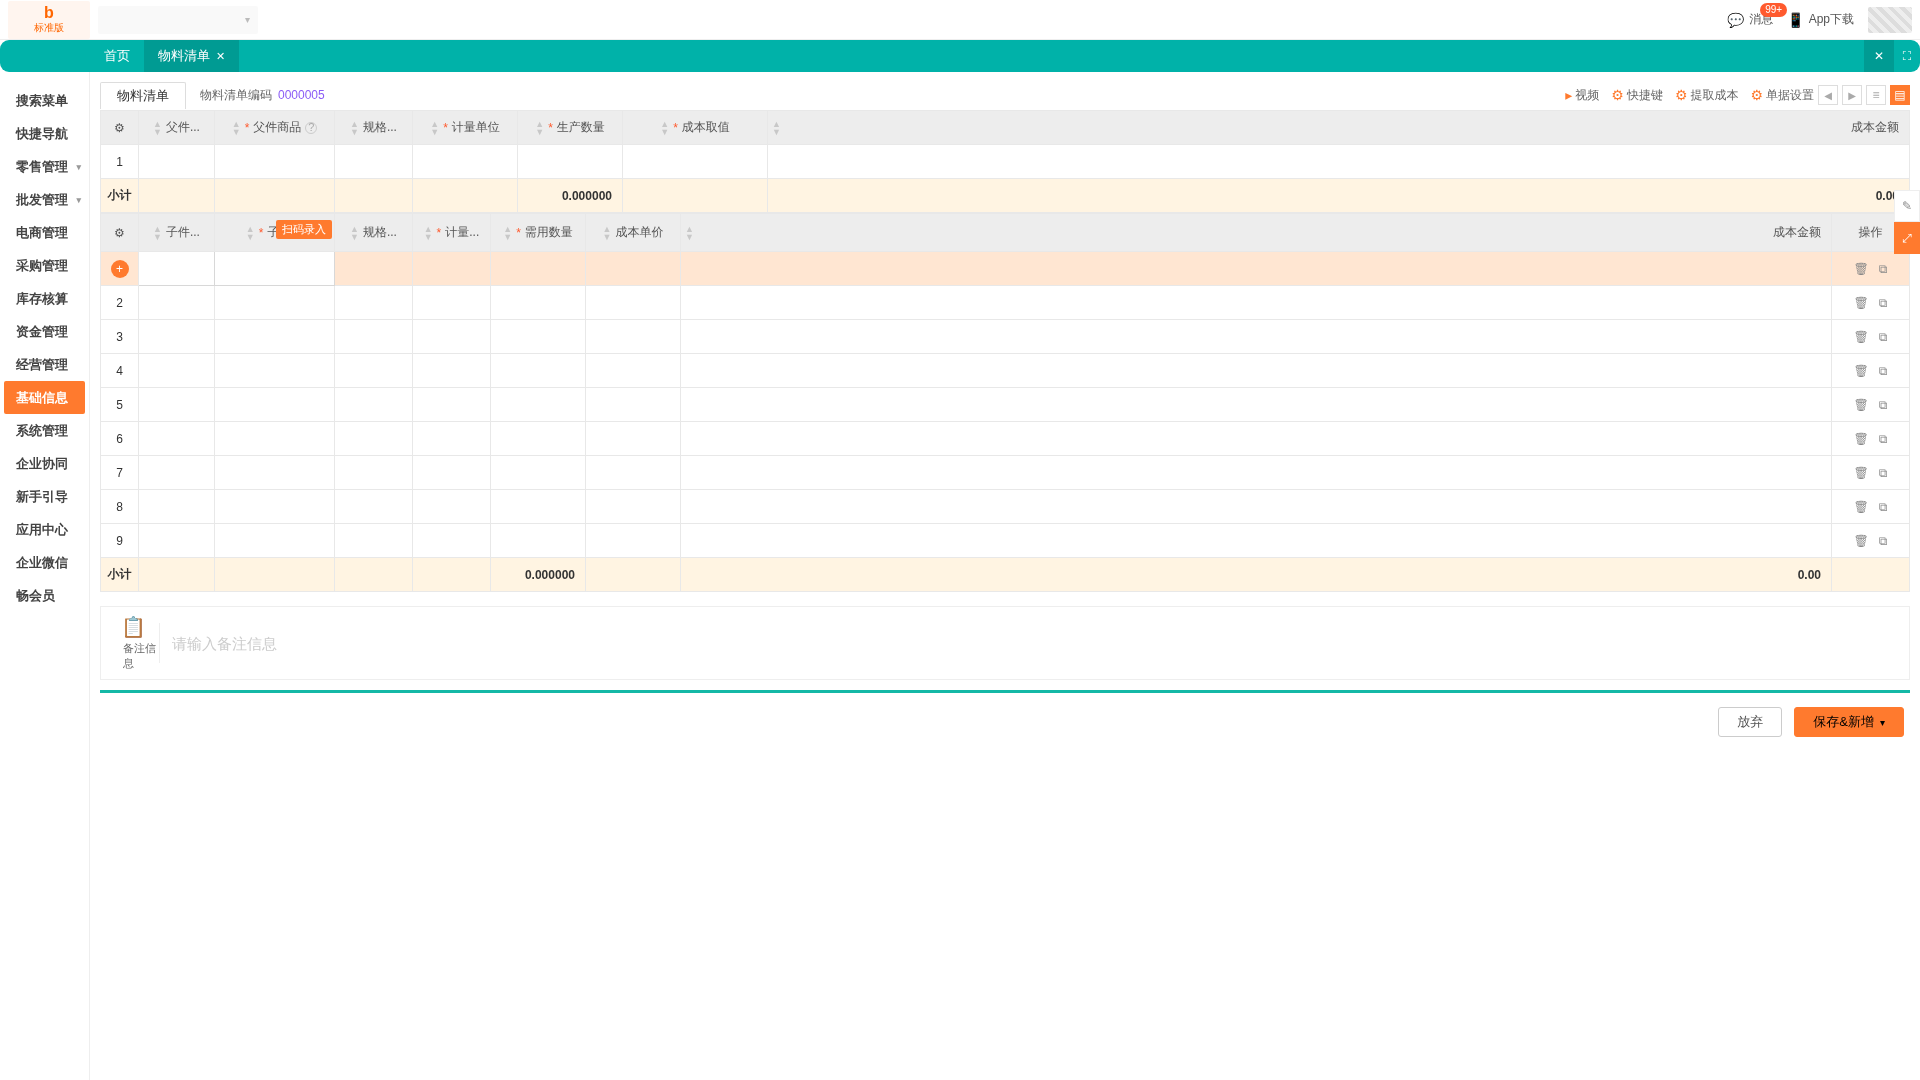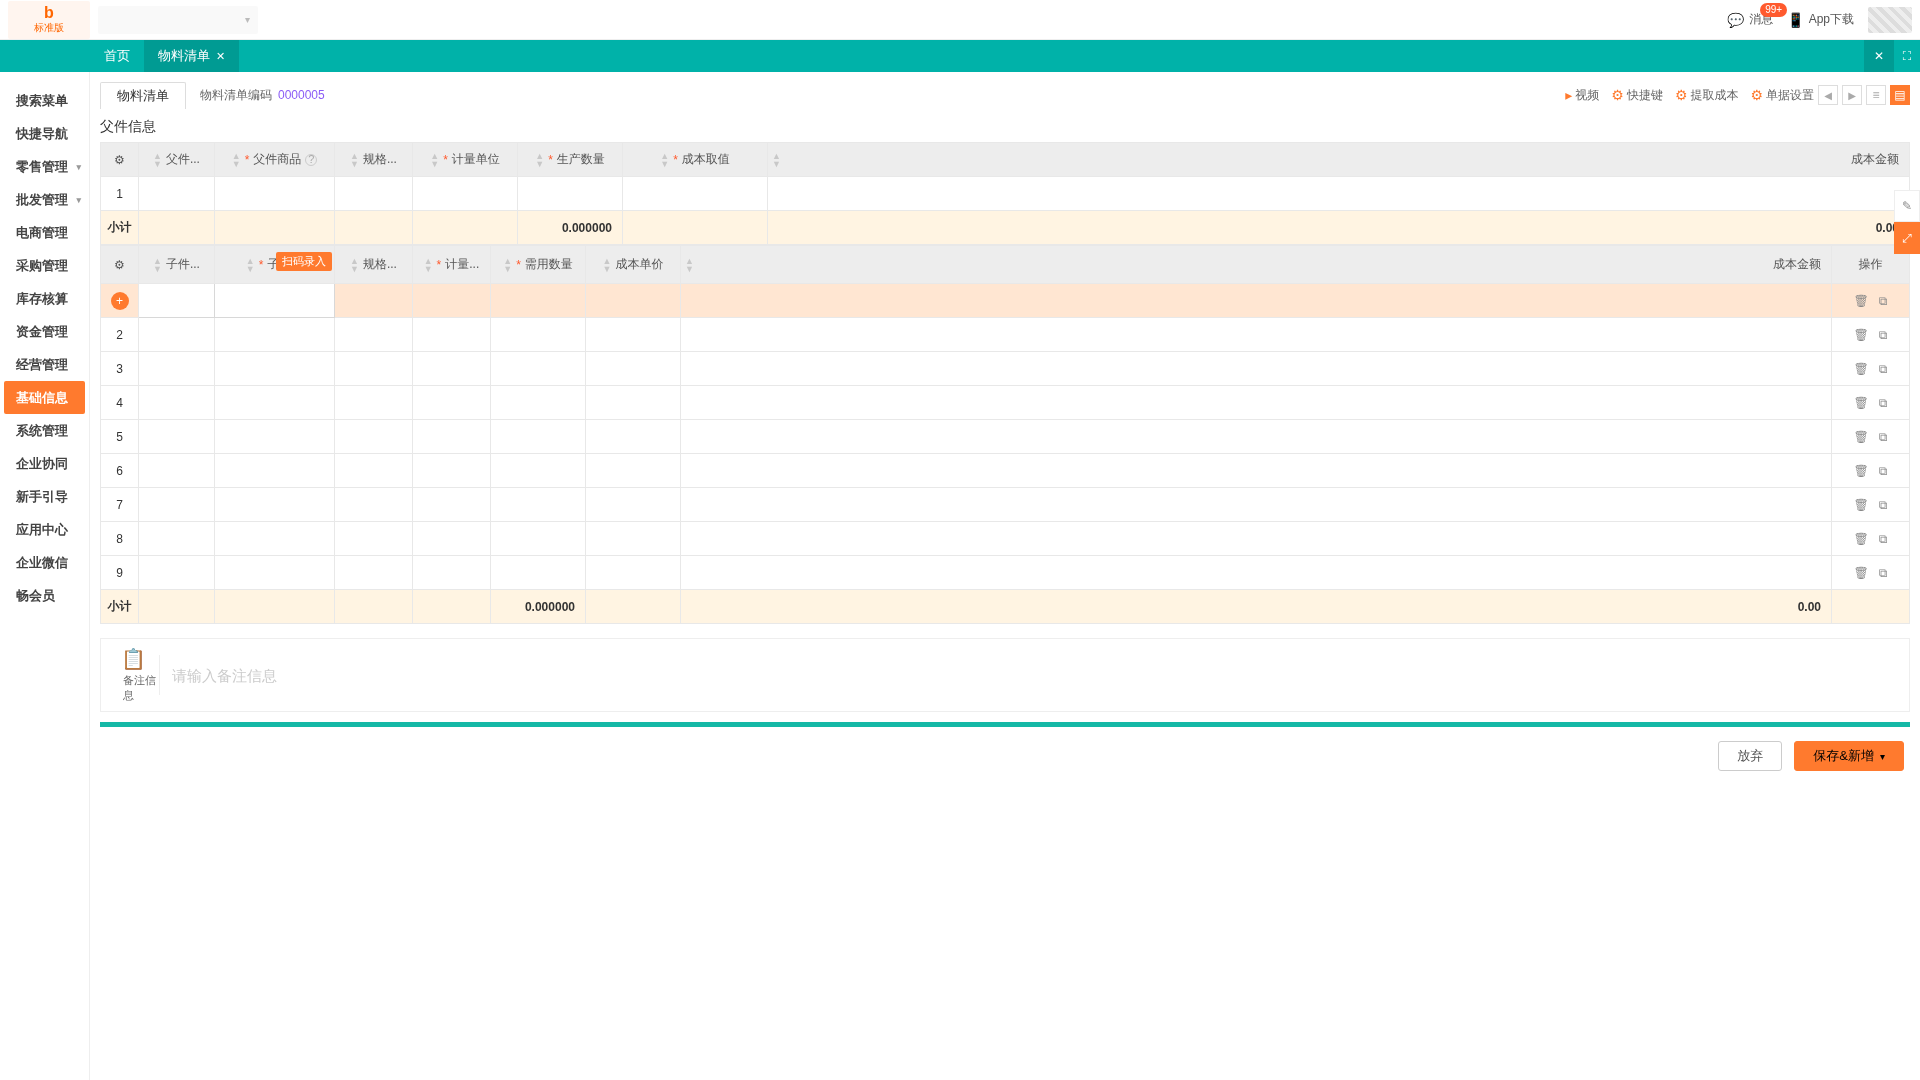--- a/index.html
+++ b/index.html
@@ -12,21 +12,21 @@
 .company-block { width: 160px; height: 28px; background: #f9f9f9; margin-left: 8px; border-radius: 2px; display:flex; align-items:center; justify-content:flex-end; padding-right:8px; color:#ccc; }
 .chev { font-size: 10px; color: #bbb; }
 .top-spacer { flex: 1; }
 .top-actions { display: flex; align-items: center; gap: 14px; color: #555; }
 .top-item { display: flex; align-items: center; gap: 4px; cursor: pointer; position: relative; }
 .badge { position: absolute; top: -8px; right: -14px; background: #ff5a2e; color: #fff; border-radius: 8px; padding: 0 5px; font-size: 10px; line-height: 14px; }
 .avatar { width: 44px; height: 26px; background: repeating-linear-gradient(45deg,#ddd,#ddd 4px,#eee 4px,#eee 8px); border-radius: 2px; }
 .t-icon { font-size: 14px; }
 
 
-.tab-bar { height: 32px; background: #00b2a9; display: flex; align-items: stretch; padding-left: 90px; position: relative; }
+.tab-bar { height: 32px; background: #00b2a9; display: flex; align-items: stretch; padding-left: 90px; position: relative; border-radius: 9px; }
 .tab { display: flex; align-items: center; padding: 0 14px; color: #fff; font-size: 13px; cursor: pointer; }
 .tab.active { background: #009b93; }
 .tab .x { margin-left: 6px; font-size: 11px; }
 .tab-close-all { margin-left: auto; width: 30px; display: flex; align-items: center; justify-content: center; color: #fff; background: #009b93; cursor: pointer; }
 .tab-expand { width: 26px; display:flex; align-items:center; justify-content:center; color:#fff; cursor:pointer; }
 
 
 .layout { display: flex; height: calc(100vh - 72px); }
 .sidebar { width: 90px; background: #fff; border-right: 1px solid #eee; padding-top: 12px; font-weight: bold; }
 .side-item { height: 33px; display: flex; align-items: center; padding-left: 16px; font-size: 13px; color: #444; cursor: pointer; position: relative; }
@@ -76,21 +76,21 @@
 
 
 .remarks { display: flex; align-items: center; margin: 14px 0 0 0; border:1px solid #eee; padding:8px; }
 .remark-icon-box { display:flex; flex-direction:column; align-items:center; gap:2px; width:50px; color:#00b2a9; }
 .remark-icon { font-size: 20px; }
 .remark-label { font-size: 11px; color:#666;margin-left:14px; }
 .remark-input { flex:1; border:none; border-left:1px solid #eee; padding:8px 12px; font-size:15px; color:#333; outline:none; height:40px; }
 .remark-input::placeholder { color:#ccc; }
 
 
-.footer { display:flex; justify-content:flex-end; gap:12px; padding:14px 6px 16px 0; border-top:5px solid #14b8a6; margin-top:10px; }
+.footer { display:flex; justify-content:flex-end; gap:12px; padding:14px 6px 16px 0; border-top:3px solid #14b8a6; margin-top:10px; }
 .btn { height:30px; padding:0 18px; border-radius:3px; cursor:pointer; display:flex; align-items:center; font-size:13px; }
 .btn-default { background:#fff; border:1px solid #ccc; color:#555; }
 .btn-primary { background:#ff7a2e; border:1px solid #ff7a2e; color:#000000; }
 .btn-primary .dd { margin-left:6px; font-size:10px; }
 
 
 .float-tools { position: fixed; right: 0; top: 190px; display:flex; flex-direction:column; }
 .float-btn { width: 26px; height: 32px; display:flex; align-items:center; justify-content:center; border:1px solid #eee; background:#fff; color:#888; cursor:pointer; }
 .float-btn.orange { background:#ff7a2e; color:#fff; border-color:#ff7a2e; }
 
@@ -176,21 +176,20 @@
       <div class="tool-link">
           <span class="dot">⚙</span>
           <span>单据设置</span>
         </div>
       <div class="pager-btn">◀</div>
       <div class="pager-btn">▶</div>
       <div class="view-btn gray">≡</div>
       <div class="view-btn orange">▤</div>
     </div>
 
-    <div class="sec-title">父件信息</div>
     <table class="tbl">
       <colgroup>
           <col style="width:38px">
           <col style="width:76px">
           <col style="width:120px">
           <col style="width:78px">
           <col style="width:105px">
           <col style="width:105px">
           <col style="width:145px">
           <col>

